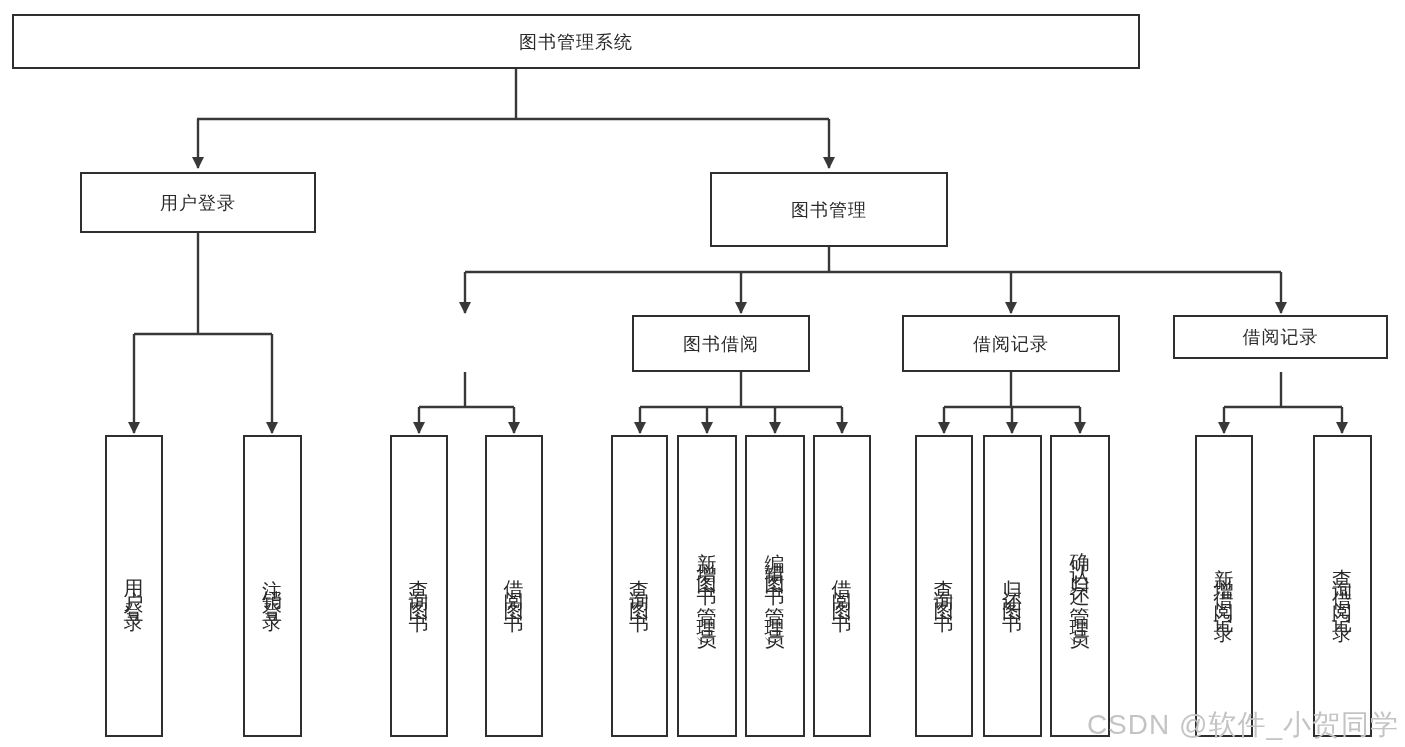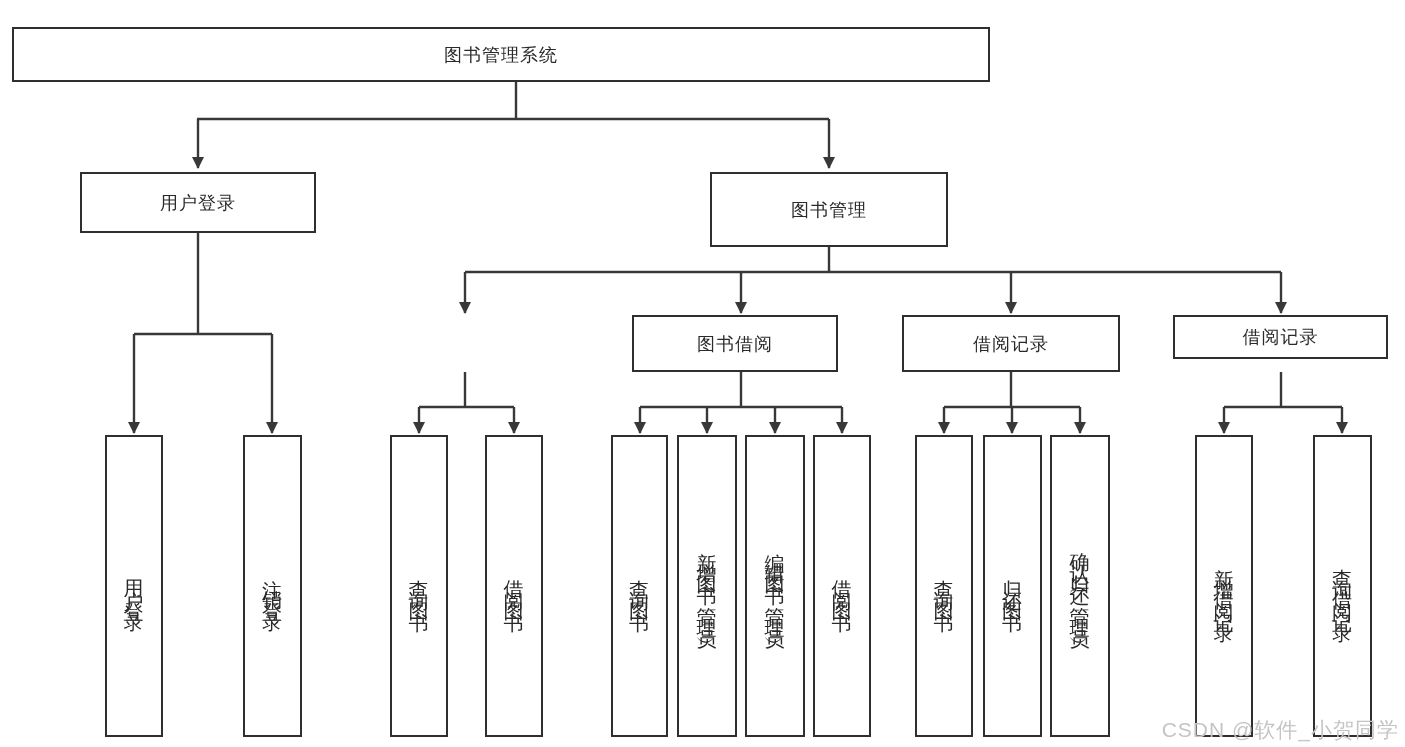--- a/index.html
+++ b/index.html
@@ -40,21 +40,21 @@
     writing-mode: vertical-lr;
     text-orientation: mixed;
     font-size: 20px;
     letter-spacing: 11px;
     line-height: 1;
   }
   .watermark {
     position: absolute;
     right: 6px;
     bottom: 3px;
-    font-size: 21px;
+    font-size: 28px;
     color: #c4c4c4;
     letter-spacing: 1px;
     white-space: nowrap;
   }
 </style>
 </head>
 <body>
 
 <div id="stage">
 
@@ -101,26 +101,26 @@
       <path d="M1012 407 V433" marker-end="url(#arrow)"></path>
       <path d="M1080 407 V433" marker-end="url(#arrow)"></path>
 
       <path d="M1281 372 V407"></path>
       <path d="M1224 407 H1342"></path>
       <path d="M1224 407 V433" marker-end="url(#arrow)"></path>
       <path d="M1342 407 V433" marker-end="url(#arrow)"></path>
     </g>
   </svg>
 
-  <div class="box hbox" style="left:12px; top:27px; width:978px; height:55px;">图书管理系统</div>
+  <div class="box hbox" style="left:12px; top:14px; width:1128px; height:55px;">图书管理系统</div>
 
   <div class="box hbox" style="left:80px; top:172px; width:236px; height:61px;">用户登录</div>
   <div class="box hbox" style="left:710px; top:172px; width:238px; height:75px;">图书管理</div>
 
-  <div class="box hbox" style="left:632px; top:315px; width:206px; height:57px;">图书借阅</div>
+  <div class="box hbox" style="left:632px; top:315px; width:178px; height:57px;">图书借阅</div>
   <div class="box hbox" style="left:902px; top:315px; width:218px; height:57px;">借阅记录</div>
   <div class="box hbox" style="left:1173px; top:315px; width:215px; height:44px;">借阅记录</div>
 
   <div class="box vbox" style="left:105px; top:435px; width:58px; height:302px;">用户登录</div>
   <div class="box vbox" style="left:243px; top:435px; width:59px; height:302px;">注销登录</div>
 
   <div class="box vbox" style="left:390px; top:435px; width:58px; height:302px;">查询图书</div>
   <div class="box vbox" style="left:485px; top:435px; width:58px; height:302px;">借阅图书</div>
 
   <div class="box vbox" style="left:611px; top:435px; width:57px; height:302px;">查询图书</div>

